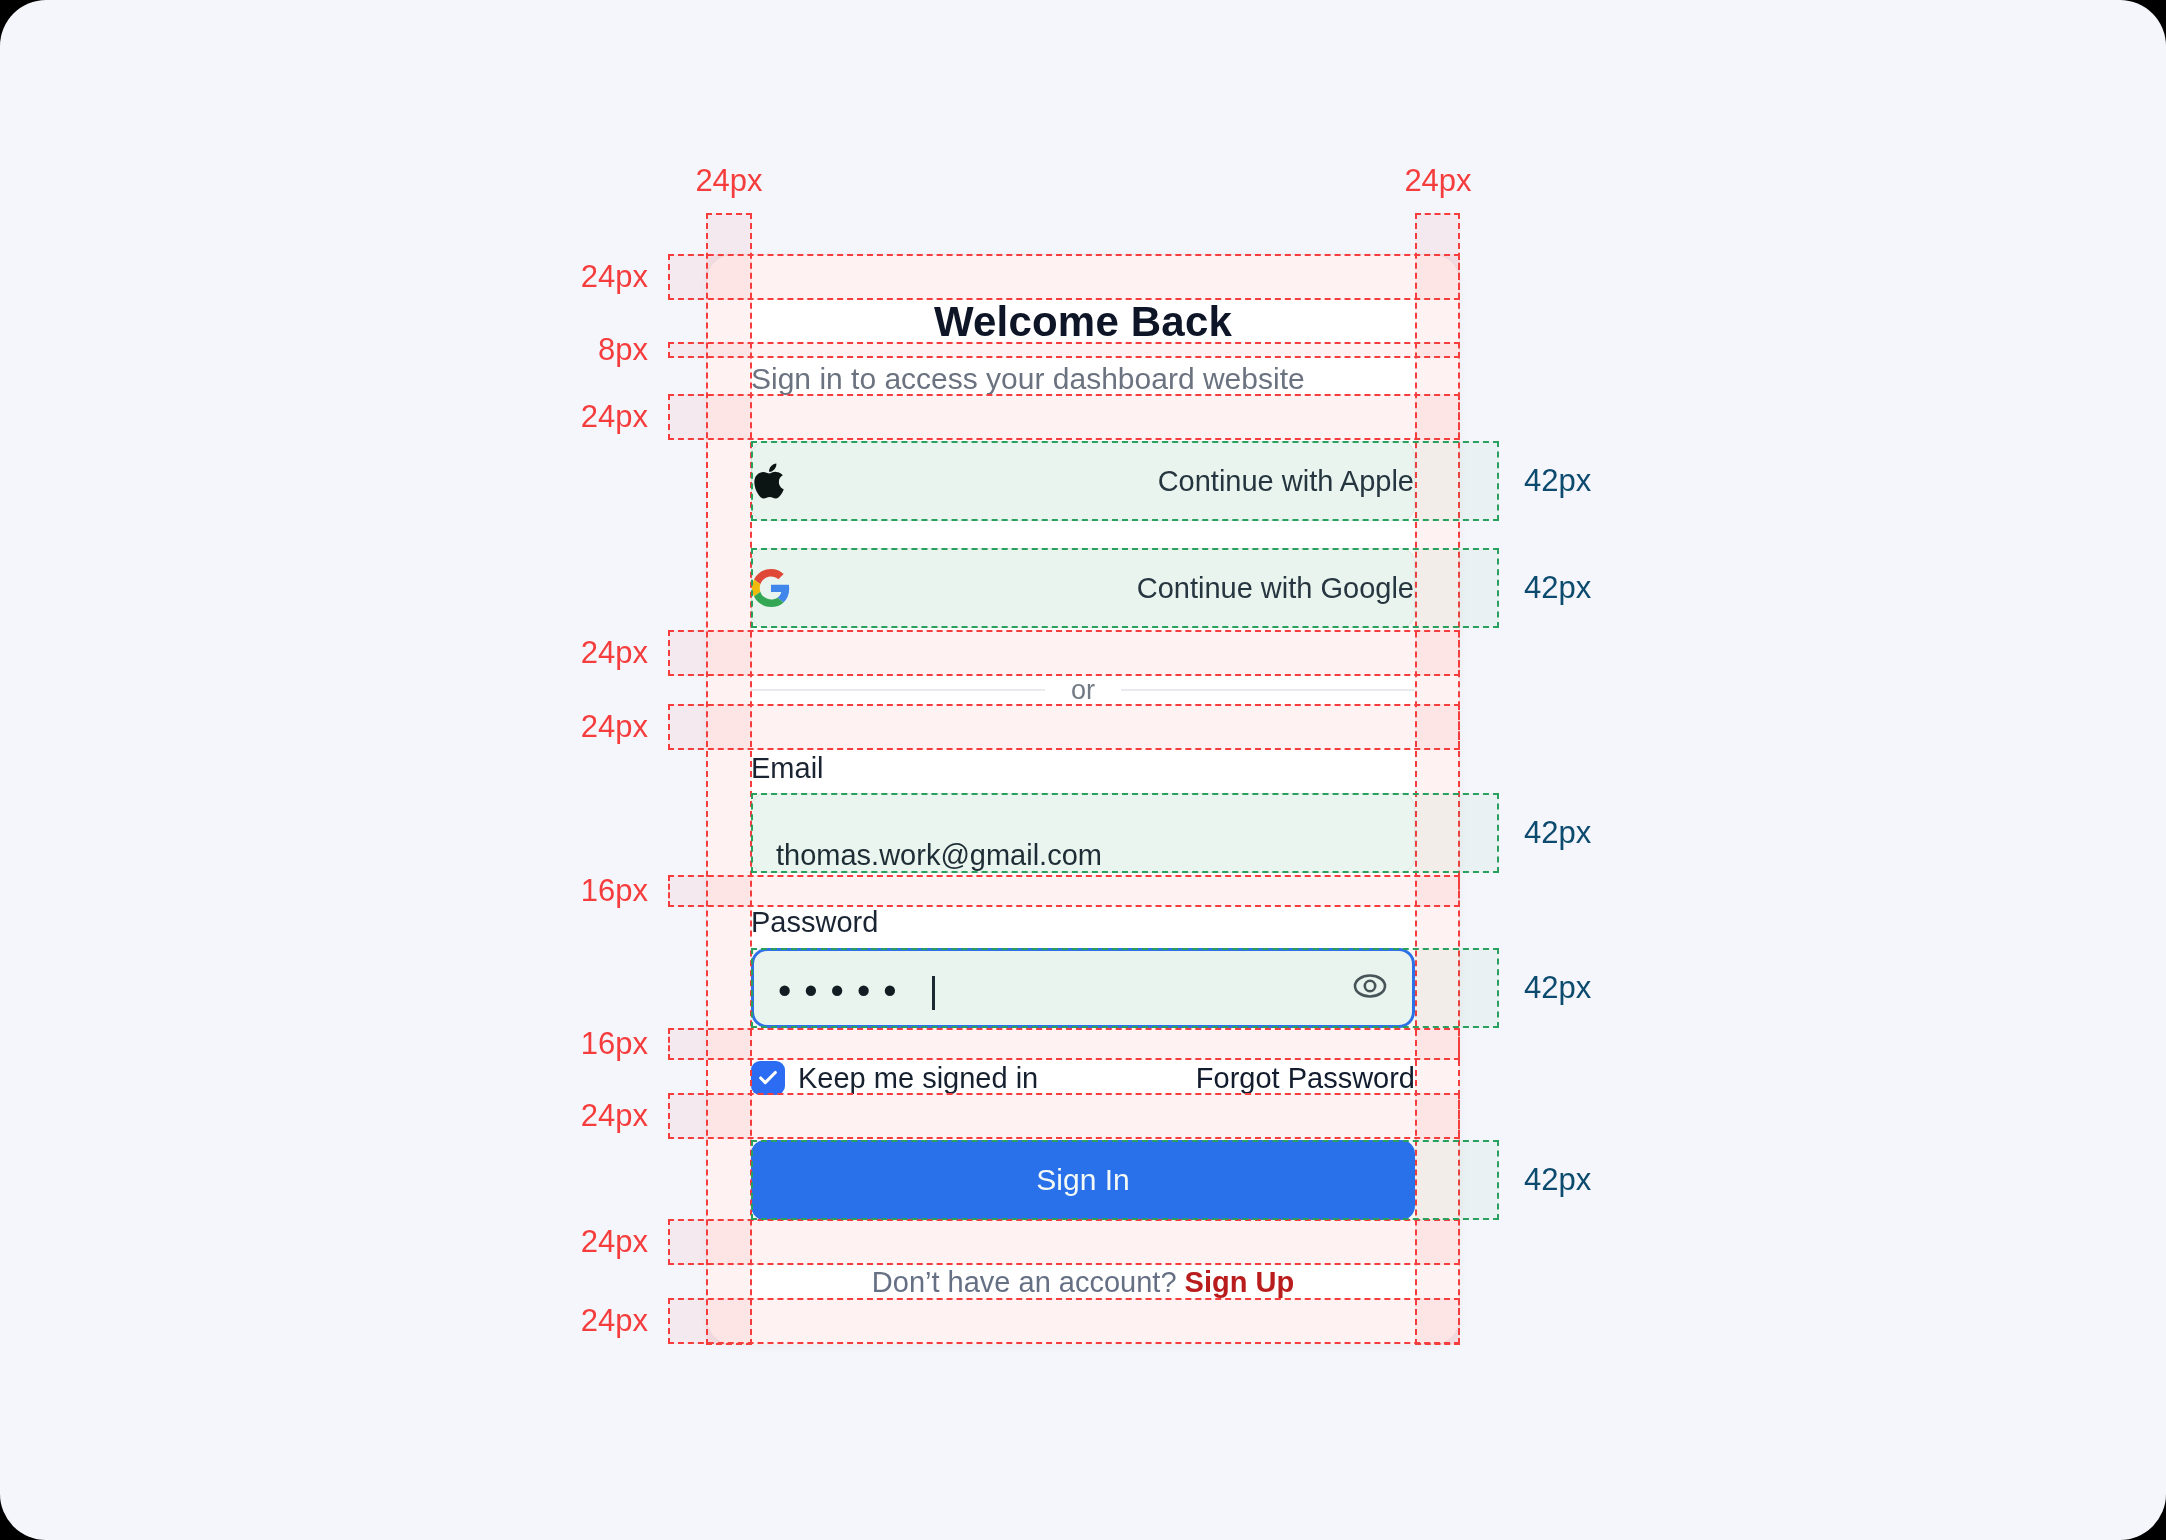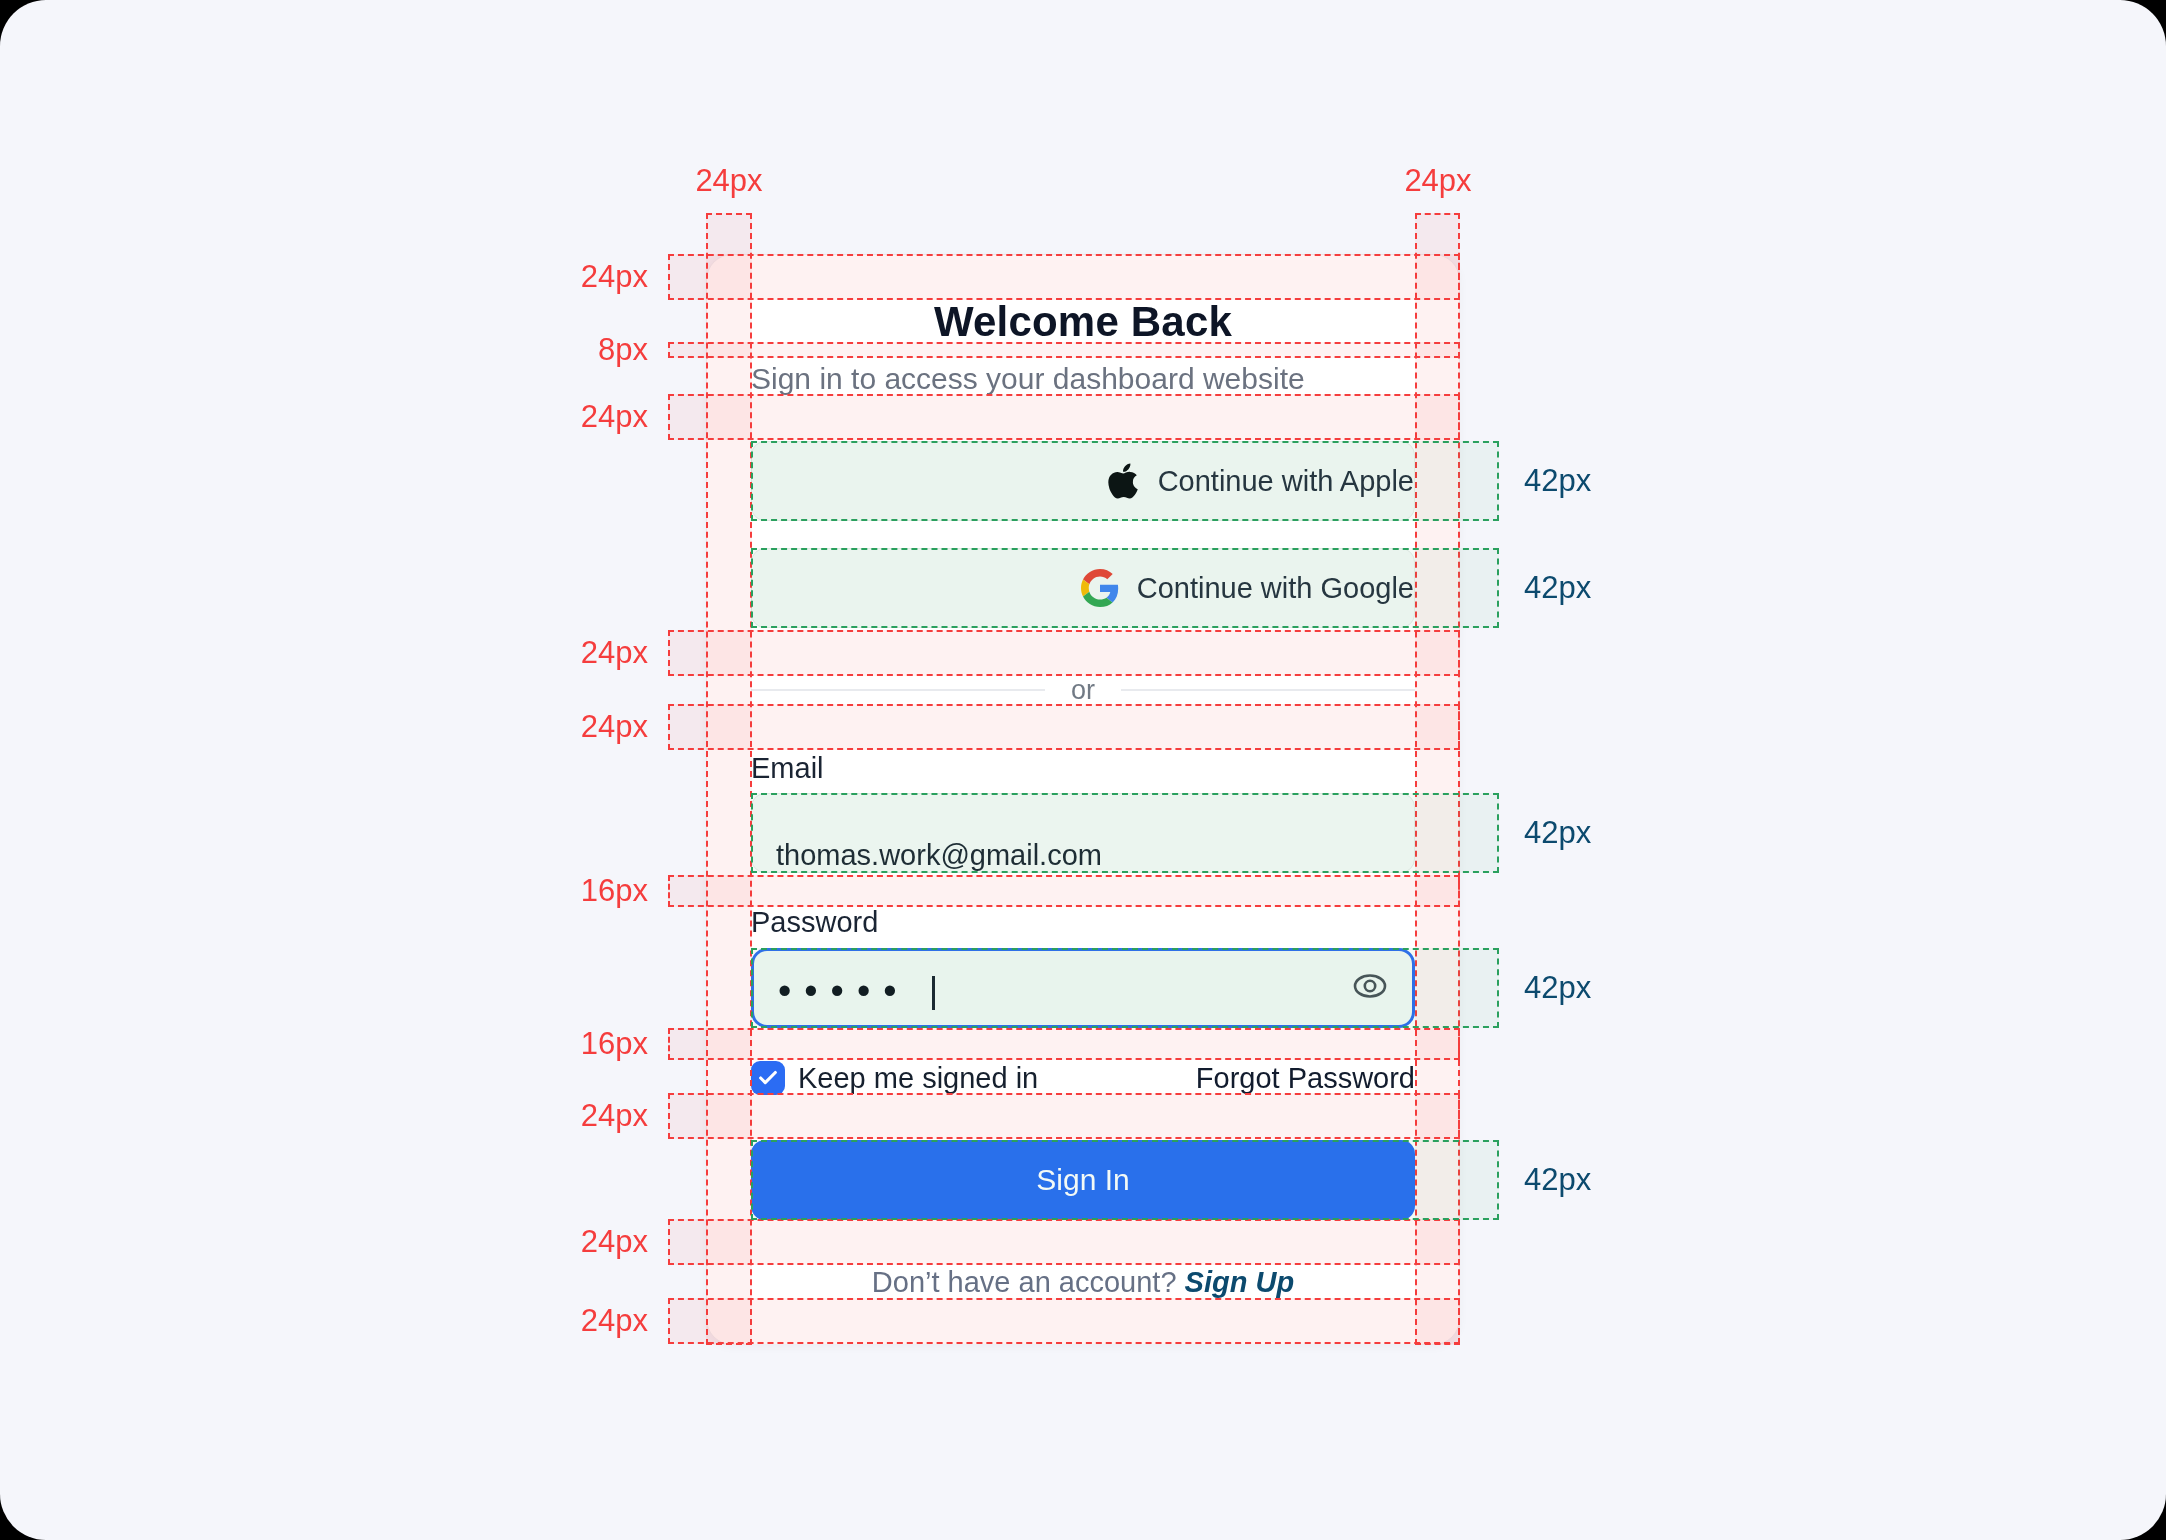--- a/index.html
+++ b/index.html
@@ -15,21 +15,21 @@
 
   
   .content{ position:absolute; left:751px; top:0; width:664px; height:1322px; }
   .abs{ position:absolute; left:0; width:664px; }
 
   .title{ top:298px; text-align:center; font-size:42px; font-weight:bold;
           color:#0d1526; letter-spacing:.2px; }
   .subtitle{ top:362px; font-size:30px; color:#6b7280; }
 
   .btn-social{ height:80px; background:#f6f9f7; border:1px solid #e7ece9;
-               border-radius:14px; display:flex; align-items:center; justify-content:flex-end;
+               border-radius:14px; display:flex; align-items:center; justify-content:space-between;
                gap:18px; font-size:29px; color:#27303f; cursor:pointer; }
   .btn-apple{ top:441px; } .btn-google{ top:548px; }
   .btn-social svg{ display:block; }
 
   .or-row{ top:676px; height:28px; display:flex; align-items:center; color:#717a85; font-size:27px; }
   .or-row .line{ flex:1; height:2px; background:#e8eaee; }
   .or-row .or-text{ padding:0 26px; }
 
   .field-label{ font-size:29px; color:#1a2433; }
   .email-label{ top:752px; } .password-label{ top:906px; }
@@ -48,21 +48,21 @@
   .checkbox{ width:34px; height:34px; background:#2b6cf3; border-radius:9px; display:flex;
              align-items:center; justify-content:center; cursor:pointer; }
   .check-label{ margin-left:13px; font-size:29px; color:#16202e; }
   .forgot{ margin-left:auto; font-size:29px; color:#121c2e; cursor:pointer; }
 
   .btn-signin{ top:1140px; height:80px; background:#2a6df4; border-radius:14px; border:none;
                display:flex; align-items:center; justify-content:center; color:#ffffff;
                font-size:30px; cursor:pointer; width:664px; }
 
   .signup-row{ top:1266px; text-align:center; font-size:29px; color:#667085; }
-  .signup-link{ color:#0c4a6e; font-weight:bold; cursor:pointer;font-style:italic; }
+  .signup-link{ color:#b91c1c; font-weight:bold; cursor:pointer; }
 
   
   .v-strip{ position:absolute; top:213px; height:1132px; width:46px;
             background:rgba(244,63,63,.065); border:2px dashed #f53d3d; pointer-events:none; }
   .v-strip.left{ left:706px; } .v-strip.right{ left:1415px; width:45px; }
 
   .h-band{ position:absolute; left:668px; width:792px; background:rgba(244,63,63,.065);
            border:2px dashed #f53d3d; pointer-events:none; }
 
   .m-label{ position:absolute; font-size:31px; color:#f53d3d; height:34px; line-height:34px;

